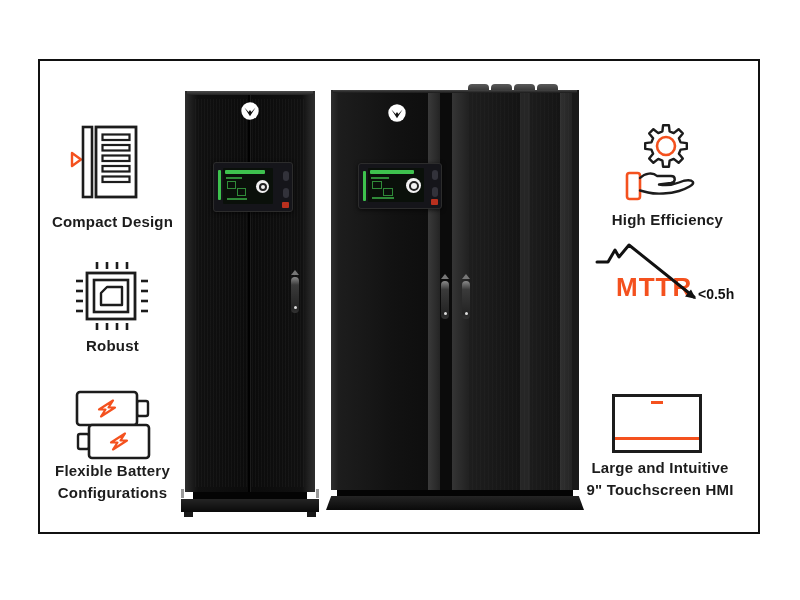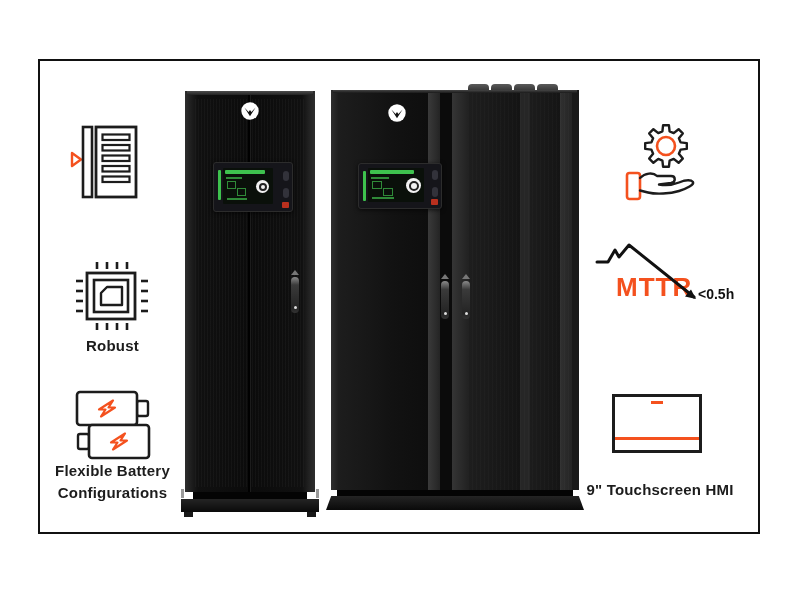--- a/index.html
+++ b/index.html
@@ -80,20 +80,21 @@
   <svg class="icon-svg" style="left:70px;top:122px" width="70" height="80" viewBox="0 0 70 80">
     <polygon points="2,31 11,37.5 2,44" fill="none" stroke="#F4511E" stroke-width="2.4" stroke-linejoin="round"></polygon>
     <rect x="13" y="5" width="9" height="70" fill="#fff" stroke="#1c1c1c" stroke-width="2.6"></rect>
     <rect x="26" y="5" width="40" height="70" fill="#fff" stroke="#1c1c1c" stroke-width="2.8"></rect>
     <rect x="32.5" y="12.5" width="27" height="5.5" fill="#fff" stroke="#1c1c1c" stroke-width="2.2"></rect>
     <rect x="32.5" y="23" width="27" height="5.5" fill="#fff" stroke="#1c1c1c" stroke-width="2.2"></rect>
     <rect x="32.5" y="33.5" width="27" height="5.5" fill="#fff" stroke="#1c1c1c" stroke-width="2.2"></rect>
     <rect x="32.5" y="44" width="27" height="5.5" fill="#fff" stroke="#1c1c1c" stroke-width="2.2"></rect>
     <rect x="32.5" y="54.5" width="27" height="5.5" fill="#fff" stroke="#1c1c1c" stroke-width="2.2"></rect>
   </svg>
+  <div class="feat-label" style="left:25px;top:212px;width:175px">Compact Design</div>
 
   <svg class="icon-svg" style="left:74px;top:260px" width="76" height="72" viewBox="0 0 76 72">
     <g stroke="#1c1c1c" stroke-width="2.6">
       <line x1="23" y1="2" x2="23" y2="9"></line>
         <line x1="33" y1="2" x2="33" y2="9"></line>
       <line x1="43" y1="2" x2="43" y2="9"></line>
         <line x1="53" y1="2" x2="53" y2="9"></line>
       <line x1="23" y1="63" x2="23" y2="70"></line>
         <line x1="33" y1="63" x2="33" y2="70"></line>
       <line x1="43" y1="63" x2="43" y2="70"></line>
@@ -127,34 +128,36 @@
   <svg class="icon-svg" style="left:624px;top:118px" width="78" height="86" viewBox="0 0 78 86">
     <g transform="translate(42,28)">
       <polygon points="14.6,-3.6 20.8,-2.9 20.8,2.9 14.6,3.6 12.9,7.7 16.8,12.6 12.6,16.8 7.7,12.9 3.6,14.6 2.9,20.8 -2.9,20.8 -3.6,14.6 -7.7,12.9 -12.6,16.8 -16.8,12.6 -12.9,7.7 -14.6,3.6 -20.8,2.9 -20.8,-2.9 -14.6,-3.6 -12.9,-7.7 -16.8,-12.6 -12.6,-16.8 -7.7,-12.9 -3.6,-14.6 -2.9,-20.8 2.9,-20.8 3.6,-14.6 7.7,-12.9 12.6,-16.8 16.8,-12.6 12.9,-7.7" fill="#fff" stroke="#1c1c1c" stroke-width="2.4" stroke-linejoin="round"></polygon>
       <circle cx="0" cy="0" r="9" fill="#fff" stroke="#F4511E" stroke-width="2.6"></circle>
     </g>
     <rect x="3" y="55" width="13" height="26" rx="2.5" fill="#fff" stroke="#F4511E" stroke-width="2.6"></rect>
     <path d="M16,60 C21,55 29,54 33,58 L47,58 C52,58 52,64 47,65 L35,66.5
              C41,67.5 49,67 55,64.5 C61,62 67,61.5 69,64 C70.5,66.5 63,70.5 55,73
              C46,75.8 32,76.5 24,74.5 L16,72.5" fill="none" stroke="#1c1c1c" stroke-width="2.4" stroke-linecap="round" stroke-linejoin="round"></path>
   </svg>
+  <div class="feat-label" style="left:580px;top:210px;width:175px">High Efficiency</div>
 
   <div class="mttr-wrap">
     <span class="mttr-text">MTTR</span>
     <svg class="mttr-svg" width="155" height="72" viewBox="0 0 155 72">
       <polyline points="2,24 13,24 20,12 24,19 34,7 99,59" fill="none" stroke="#111" stroke-width="3" stroke-linecap="round" stroke-linejoin="round"></polyline>
       <polygon points="101,61 90,58.5 96,51.5" fill="#111"></polygon>
     </svg>
     <span class="mttr-annot">&lt;0.5h</span>
   </div>
 
   <div class="hmi-icon">
     <div class="hmi-dash"></div>
     <div class="hmi-line"></div>
   </div>
+  <div class="feat-label" style="left:565px;top:458px;width:190px">Large and Intuitive</div>
   <div class="feat-label" style="left:565px;top:480px;width:190px">9" Touchscreen HMI</div>
 
   <div class="cab cab-left">
     <div class="cabL-body"></div>
     <div class="cabL-topcap"></div>
     <div class="cab-texture"></div>
     <div class="cabL-seam"></div>
     <div class="cabL-seam-hl"></div>
 
     <svg style="position:absolute;left:56px;top:11px" width="18" height="18" viewBox="0 0 18 18">

